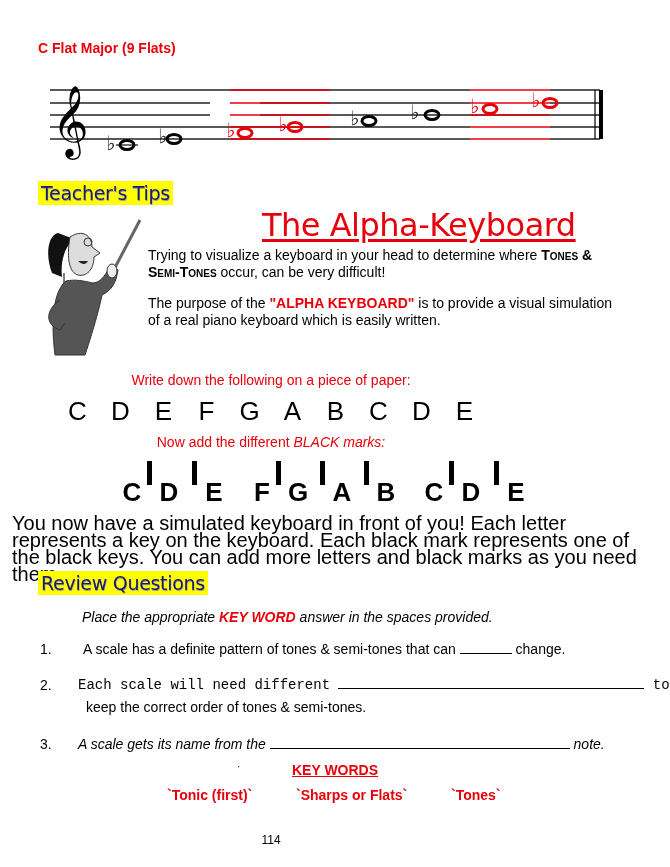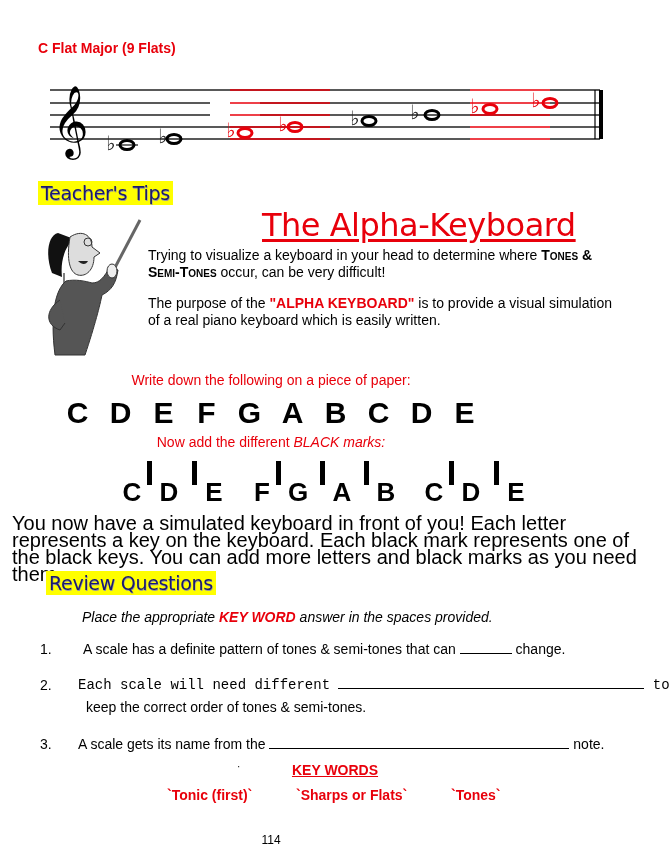--- a/index.html
+++ b/index.html
@@ -5,31 +5,31 @@
   html, body { margin: 0; padding: 0; background: #ffffff; }
   body { width: 670px; height: 867px; position: relative; overflow: hidden;
          font-family: "Liberation Sans", sans-serif; color: #000; }
   .abs { position: absolute; }
   .red { color: #e8000b; }
   .scale-title { left: 38px; top: 40px; font-size: 14px; font-weight: bold; color: #e8000b; }
   .staff { left: 50px; top: 80px; width: 570px; height: 90px; }
   .section-head { font-family: "DejaVu Sans", sans-serif; background: #ffff00; color: #1a1a6e;
                   font-size: 19px; padding: 1px 3px; letter-spacing: -0.3px; text-shadow: 0.5px 0.5px 0 #999; }
   .tips-head { left: 38px; top: 181px; }
-  .review-head { left: 38px; top: 571px; margin-left: 8px; }
+  .review-head { left: 38px; top: 571px; }
   .alpha-title { left: 262px; top: 206px; font-family: "DejaVu Sans", sans-serif; font-size: 32px;
                  color: #e8000b; text-decoration: underline; text-underline-offset: 3px; letter-spacing: -0.5px; text-align: center; }
   .para { font-size: 14px; line-height: 17px; }
   .p1 { left: 148px; top: 247px; width: 470px; }
   .p2 { left: 148px; top: 295px; width: 470px; }
   .smallcaps { font-variant: small-caps; font-weight: bold; }
   .teacher { left: 30px; top: 215px; width: 120px; height: 160px; }
   .center-line { left: 0; width: 542px; text-align: center; }
   .instr1 { top: 372px; font-size: 14px; color: #e8000b; }
-  .letters { top: 396px; font-size: 30px; font-weight: bold; }
+  .letters { top: 396px; font-size: 26px; font-weight: normal; }
   .letters span { display: inline-block; width: 43px; text-align: center; }
   .instr2 { top: 434px; font-size: 14px; color: #e8000b; }
   .keys-row { left: 117px; top: 455px; width: 440px; height: 52px; }
   .key-letter { position: absolute; top: 22px; font-size: 26px; font-weight: bold; width: 30px; text-align: center; }
   .black-mark { position: absolute; top: 6px; width: 5px; height: 24px; background: #000; }
   .p3 { left: 12px; top: 515px; width: 640px; font-size: 20px; line-height: 17px; }
   .instructions { left: 40px; top: 609px; font-size: 14px; font-style: italic; margin-left: 42px; }
   .instructions b { color: #e8000b; }
   .q { font-size: 14px; }
   .qnum { position: absolute; }
@@ -192,21 +192,21 @@
   <span class="abs" style="left:38px; white-space:nowrap;font-family:Liberation Mono, monospace;">
     <span>Each scale will need different</span>
     <span class="blank" style="width:306px"></span>
     <span>to</span>
   </span>
   <span class="abs" style="left:40px; top:22px; white-space:nowrap;padding-left:6px;">keep the correct  order of tones &amp; semi-tones.</span>
 </div>
 
 <div class="abs q" style="left:40px; top:736px; width:620px;">
   <span class="qnum" style="left:0">3.</span>
-  <span class="abs" style="left:38px; white-space:nowrap;">
+  <span class="abs" style="left:38px; white-space:nowrap;font-style:italic;">
     <span>A scale gets its name from the</span>
     <span class="blank" style="width:300px"></span>
     <span>note.</span>
   </span>
 </div>
 
 <div class="abs dot">·</div>
 
 <div class="abs kw-title"><span>KEY WORDS</span></div>
 

